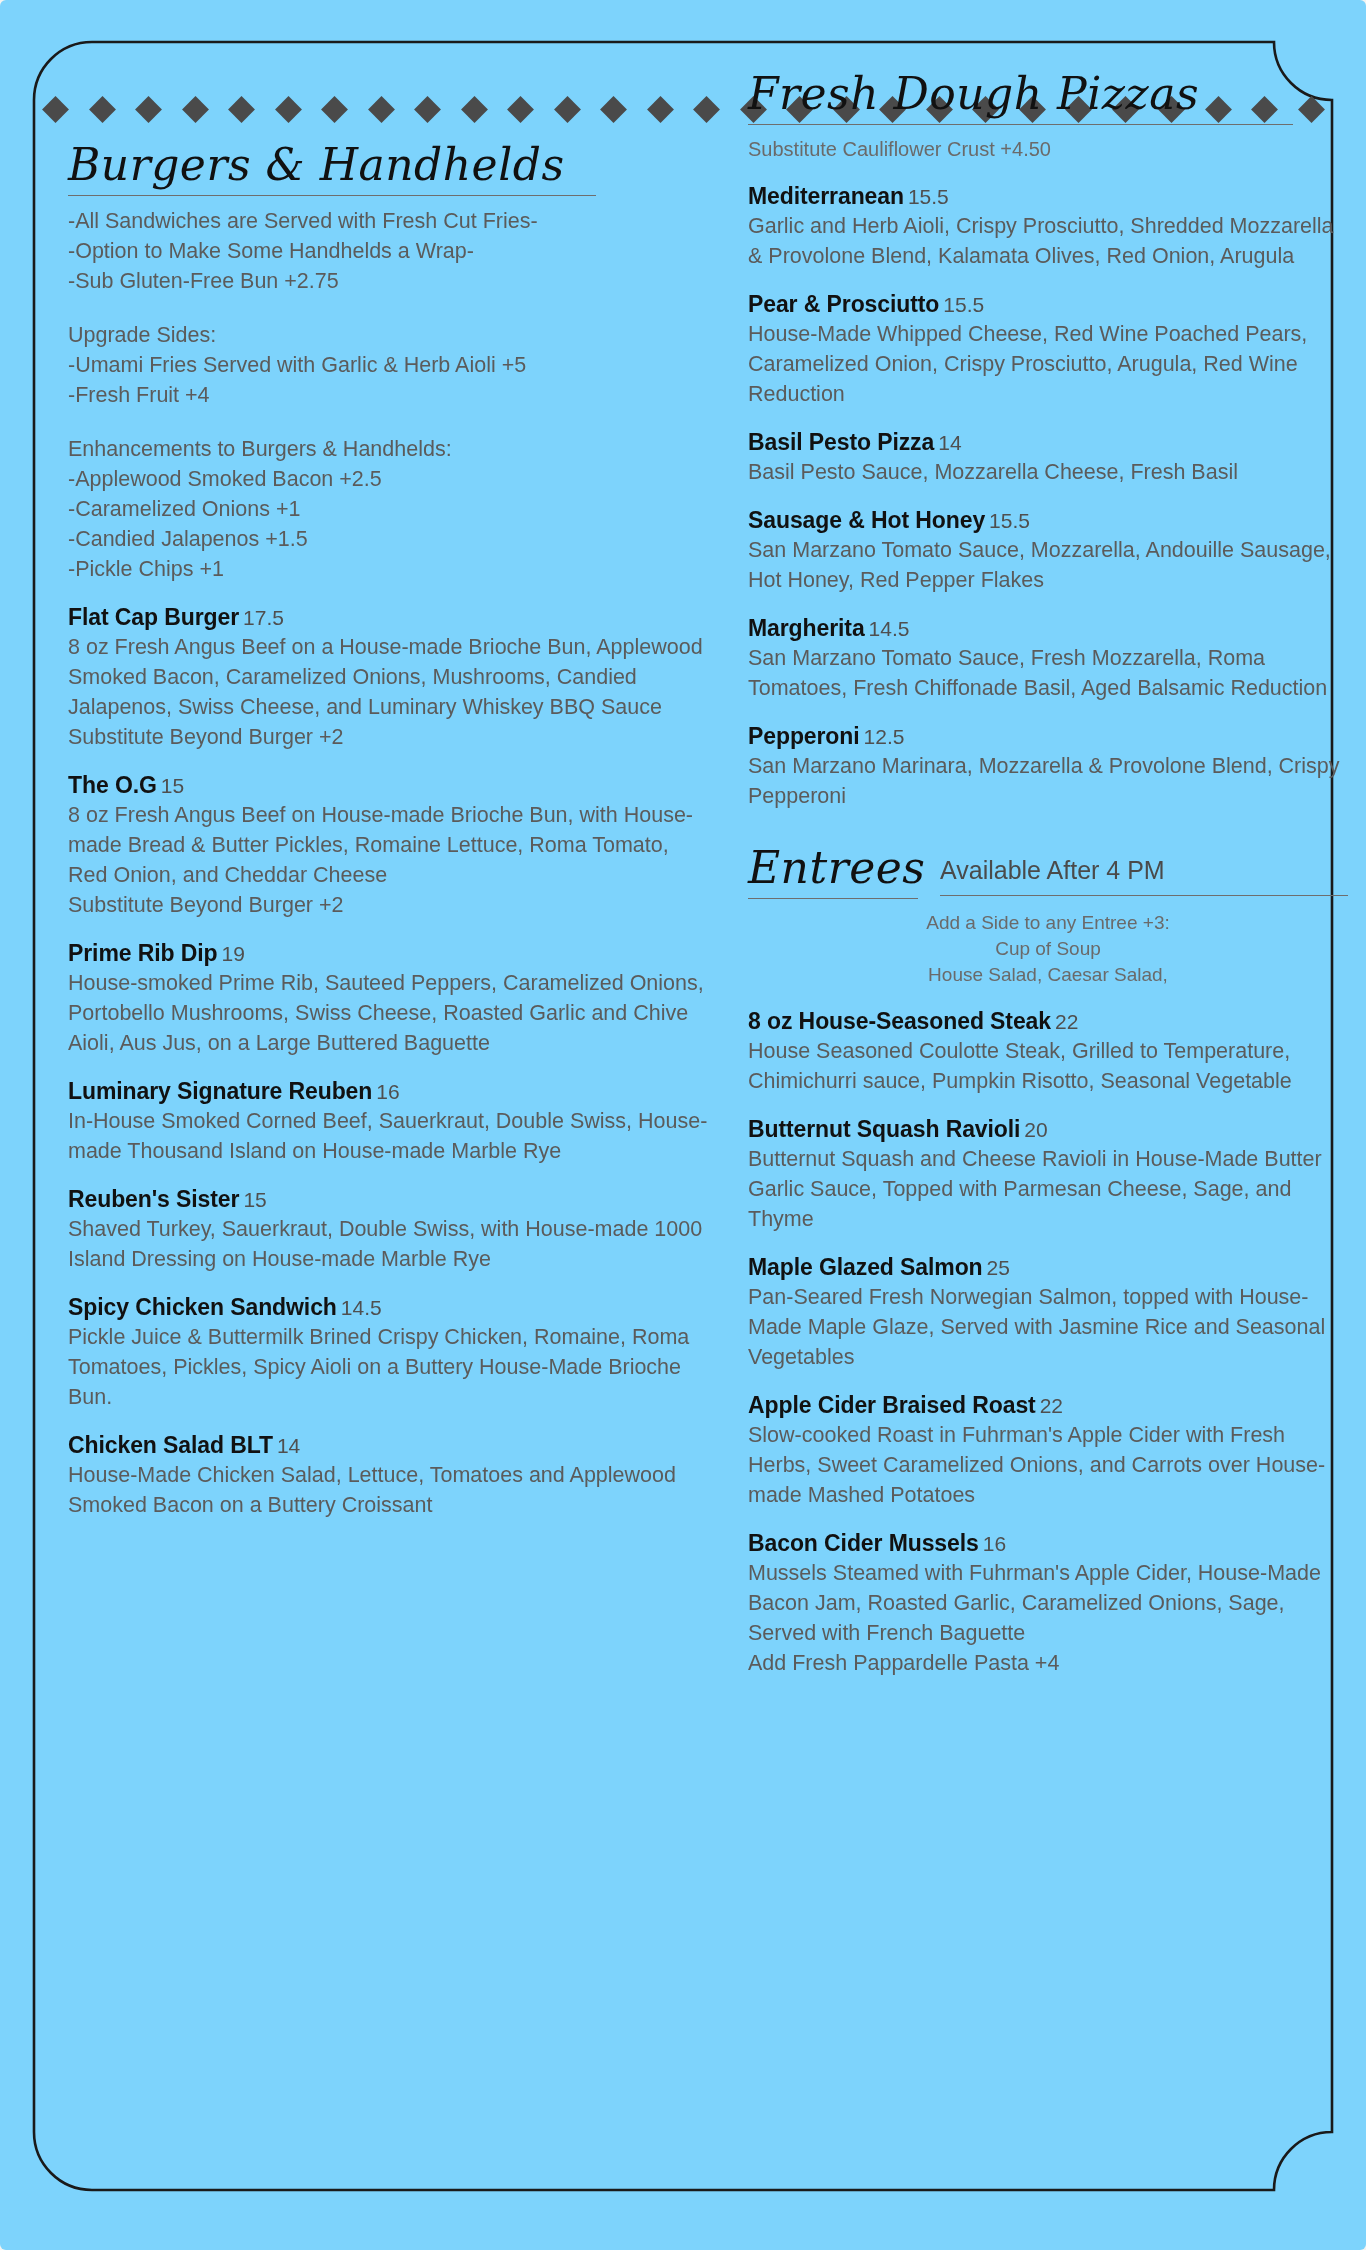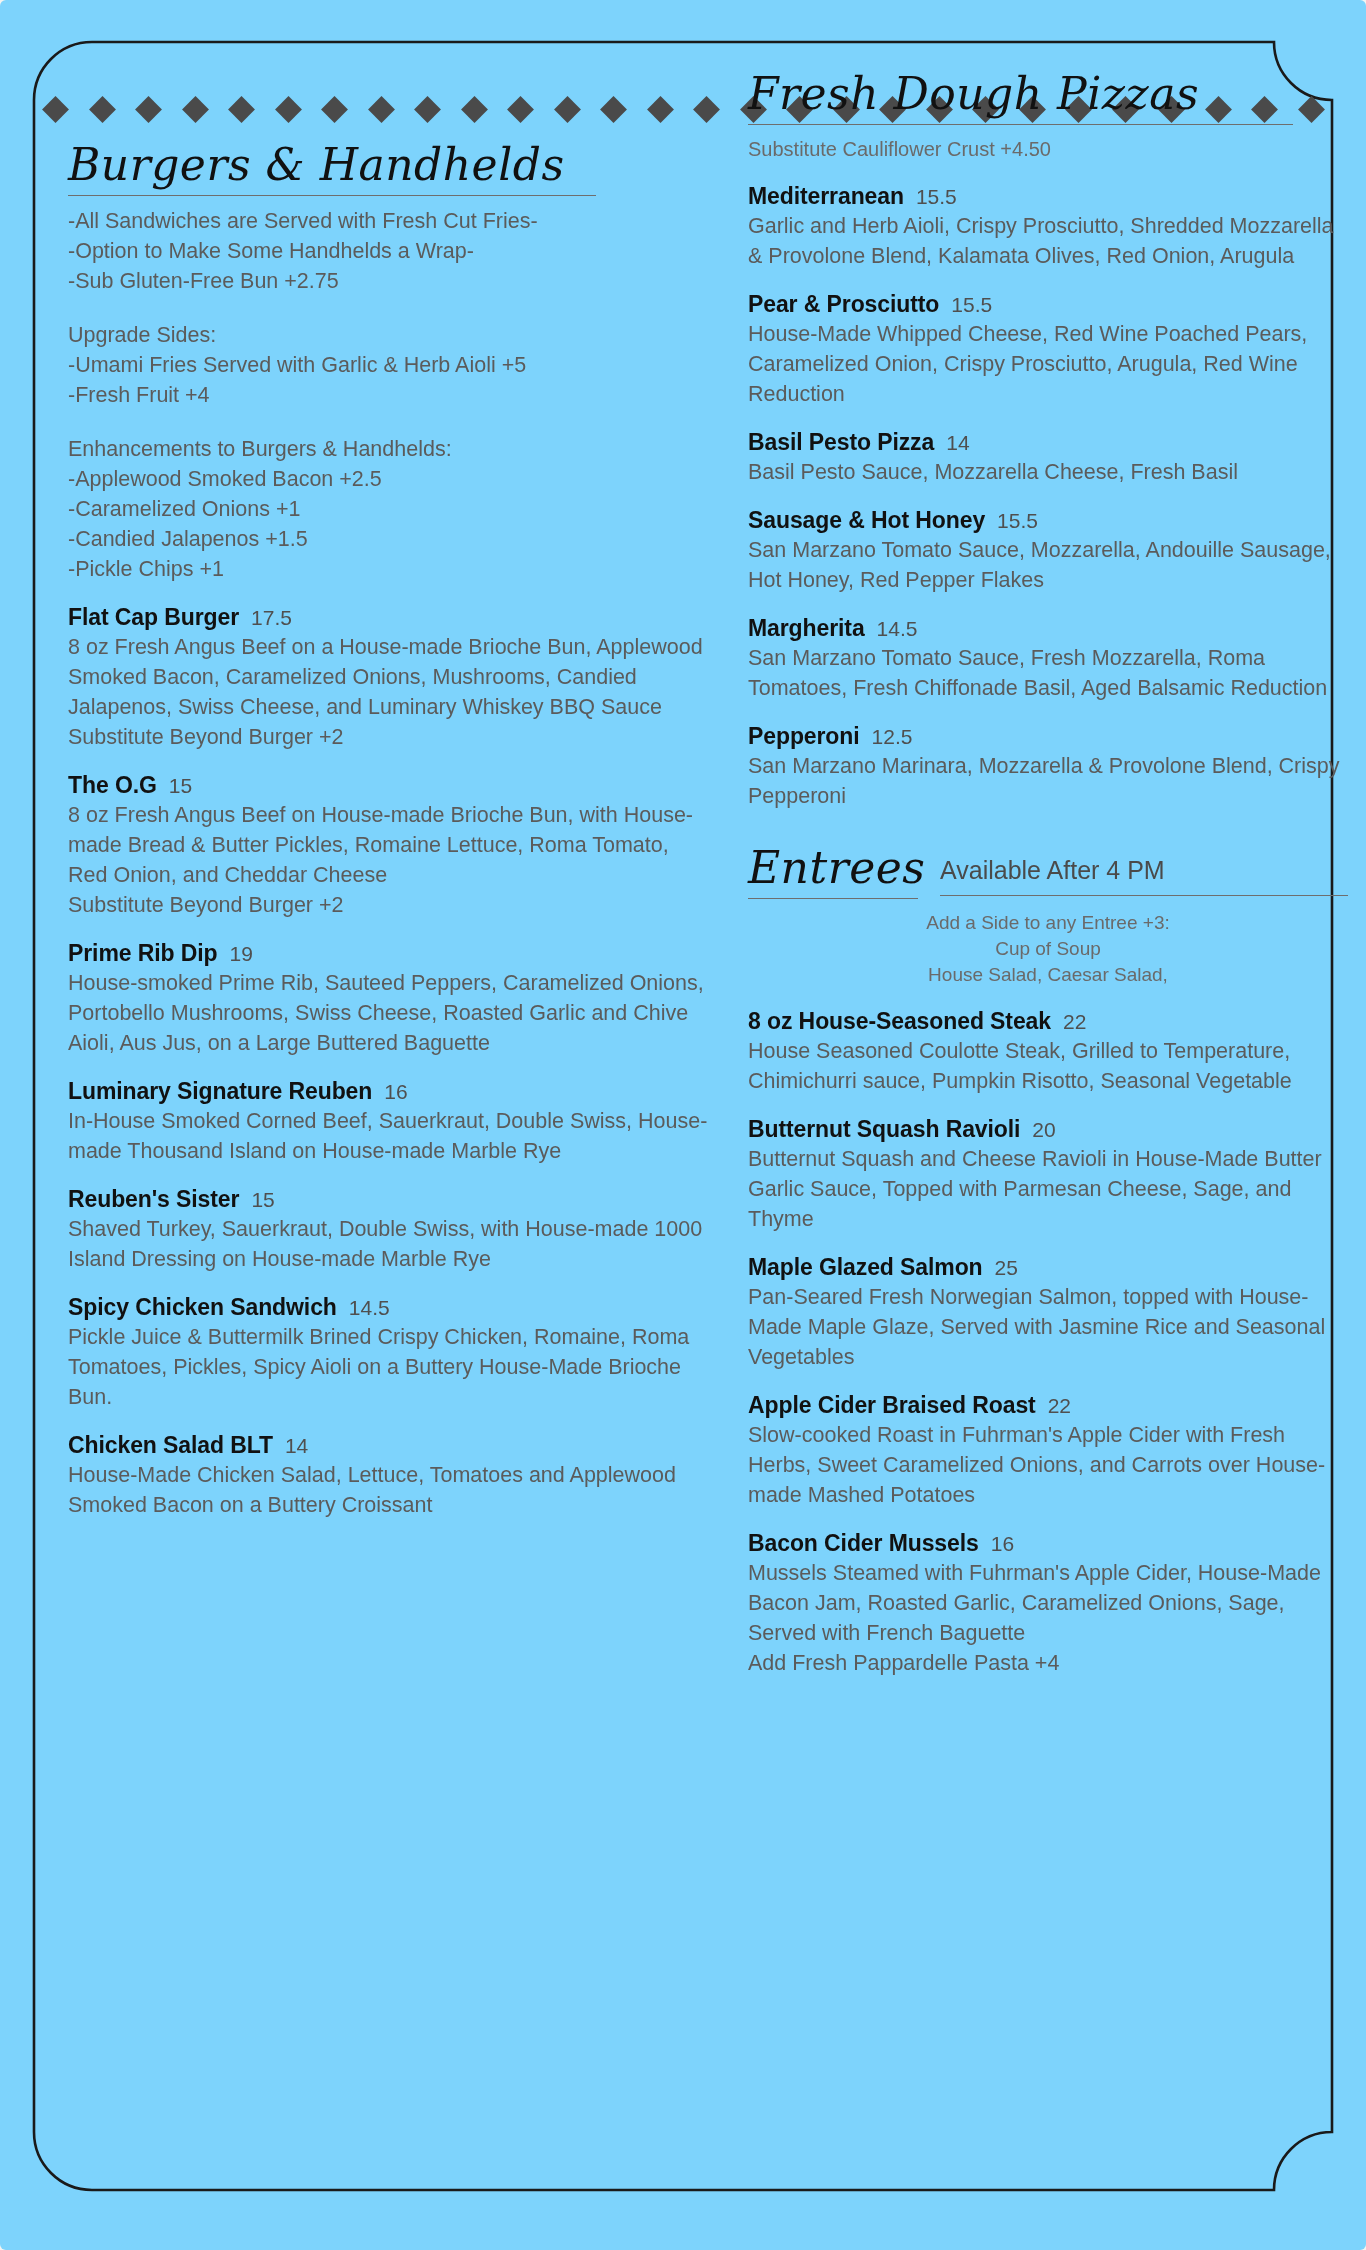--- a/index.html
+++ b/index.html
@@ -137,21 +137,21 @@
 
   
   .item {
     margin-top: 20px;
   }
   .item:first-of-type { margin-top: 16px; }
 
   .item-head {
     display: flex;
     align-items: baseline;
-    gap: 12px;
+    gap: 4px;
     margin-bottom: 1px;
   }
   .item-name {
     font-size: 23px;
     font-weight: bold;
     color: #111111;
     letter-spacing: -0.1px;
   }
   .item-price {
     font-size: 21px;

